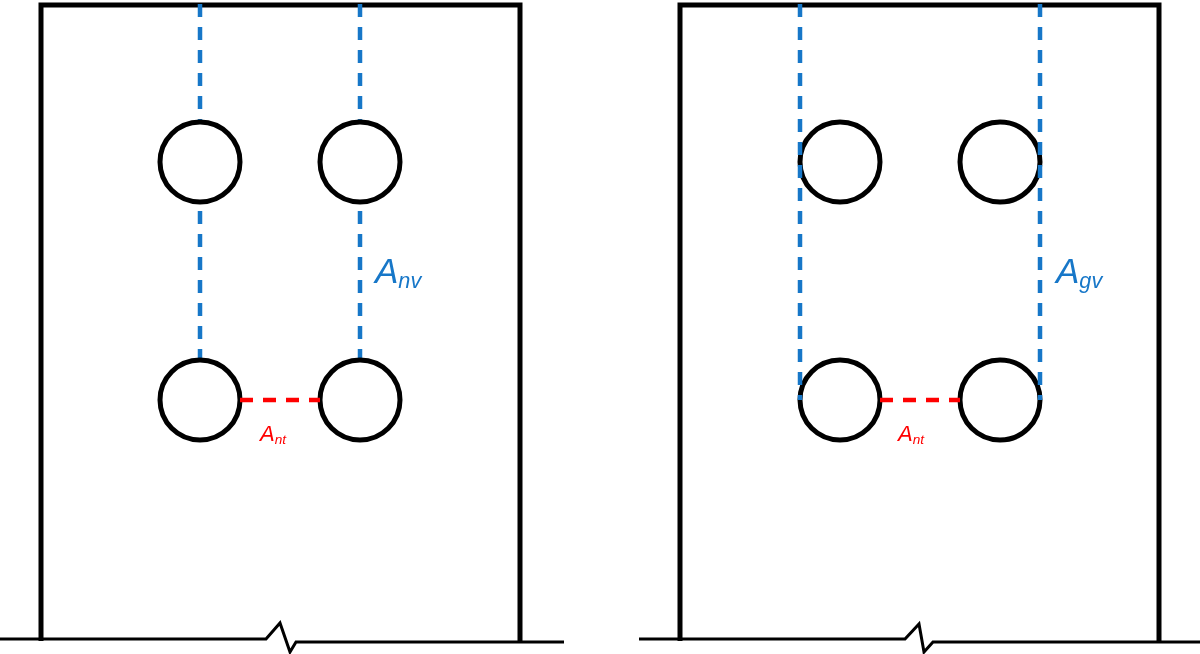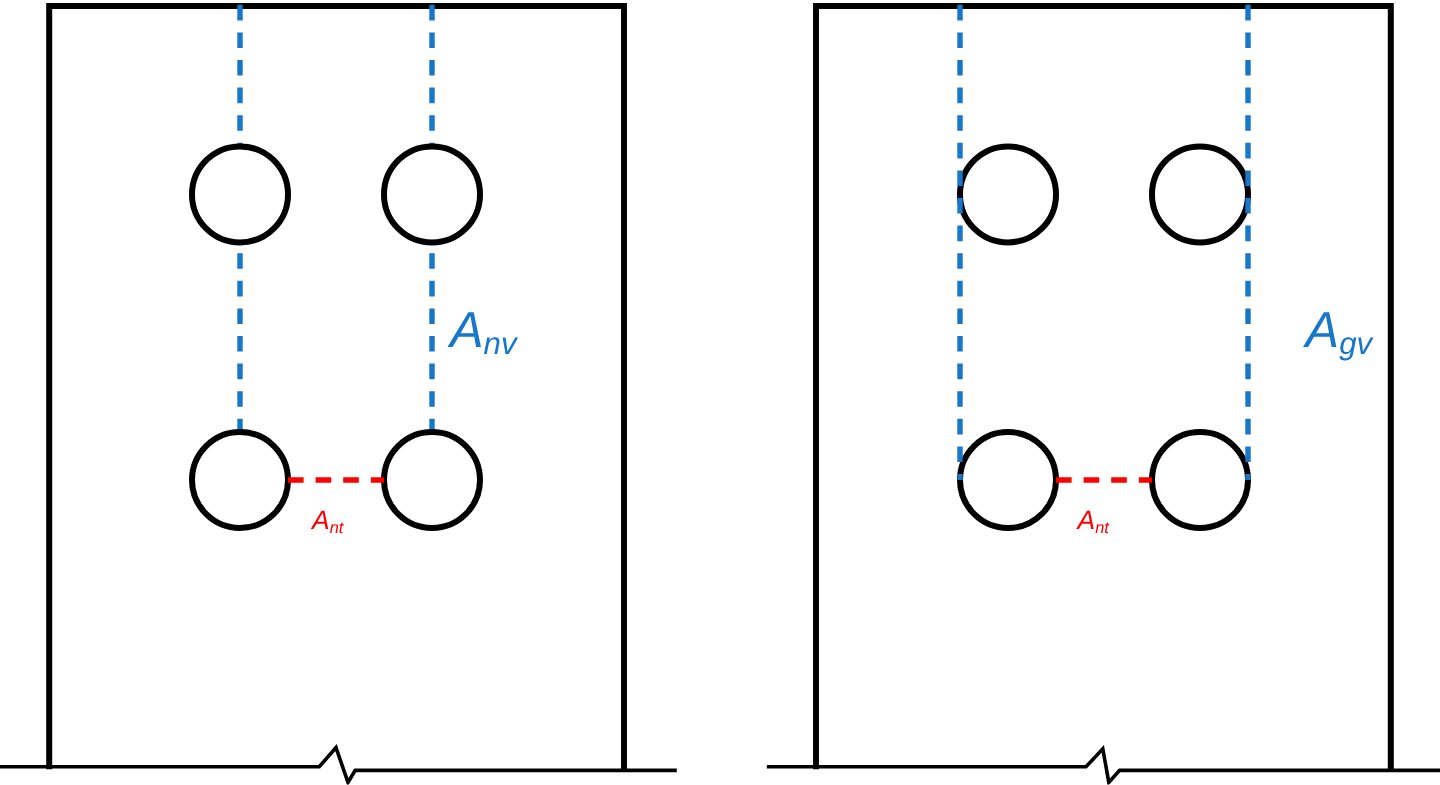--- a/index.html
+++ b/index.html
@@ -26,21 +26,21 @@
   .shear-line{fill:none;stroke:var(--shear-path-blue);stroke-width:4.5;stroke-dasharray:13 10;}
   .tension-line{fill:none;stroke:var(--tension-path-red);stroke-width:4.5;stroke-dasharray:13 10;}
   .break-line{fill:none;stroke:var(--line-black);stroke-width:3;stroke-linejoin:miter;}
   .diagram-label{
     position:absolute;
     font-style:italic;
     line-height:1.1;
     white-space:nowrap;
     user-select:none;
   }
-  .label-blue{color:var(--shear-path-blue);font-size:42px;}
+  .label-blue{color:var(--shear-path-blue);font-size:35px;}
   .label-red{color:var(--tension-path-red);font-size:22px;}
   .diagram-label .sub{
     font-size:0.62em;
     vertical-align:-0.22em;
   }
 </style>
 </head>
 <body>
 
 <div class="canvas">
@@ -81,21 +81,21 @@
   </svg>
 
   <div class="diagram-label label-blue" style="left:375px;top:252px;">
     <span>A</span><span class="sub">nv</span>
   </div>
 
   <div class="diagram-label label-red" style="left:260px;top:422px;">
     <span>A</span><span class="sub">nt</span>
   </div>
 
-  <div class="diagram-label label-blue" style="left:1056px;top:252px;margin-left:32px;">
+  <div class="diagram-label label-blue" style="left:1056px;top:252px;">
     <span>A</span><span class="sub">gv</span>
   </div>
 
   <div class="diagram-label label-red" style="left:898px;top:422px;">
     <span>A</span><span class="sub">nt</span>
   </div>
 
 </div>
 
 </body></html>

